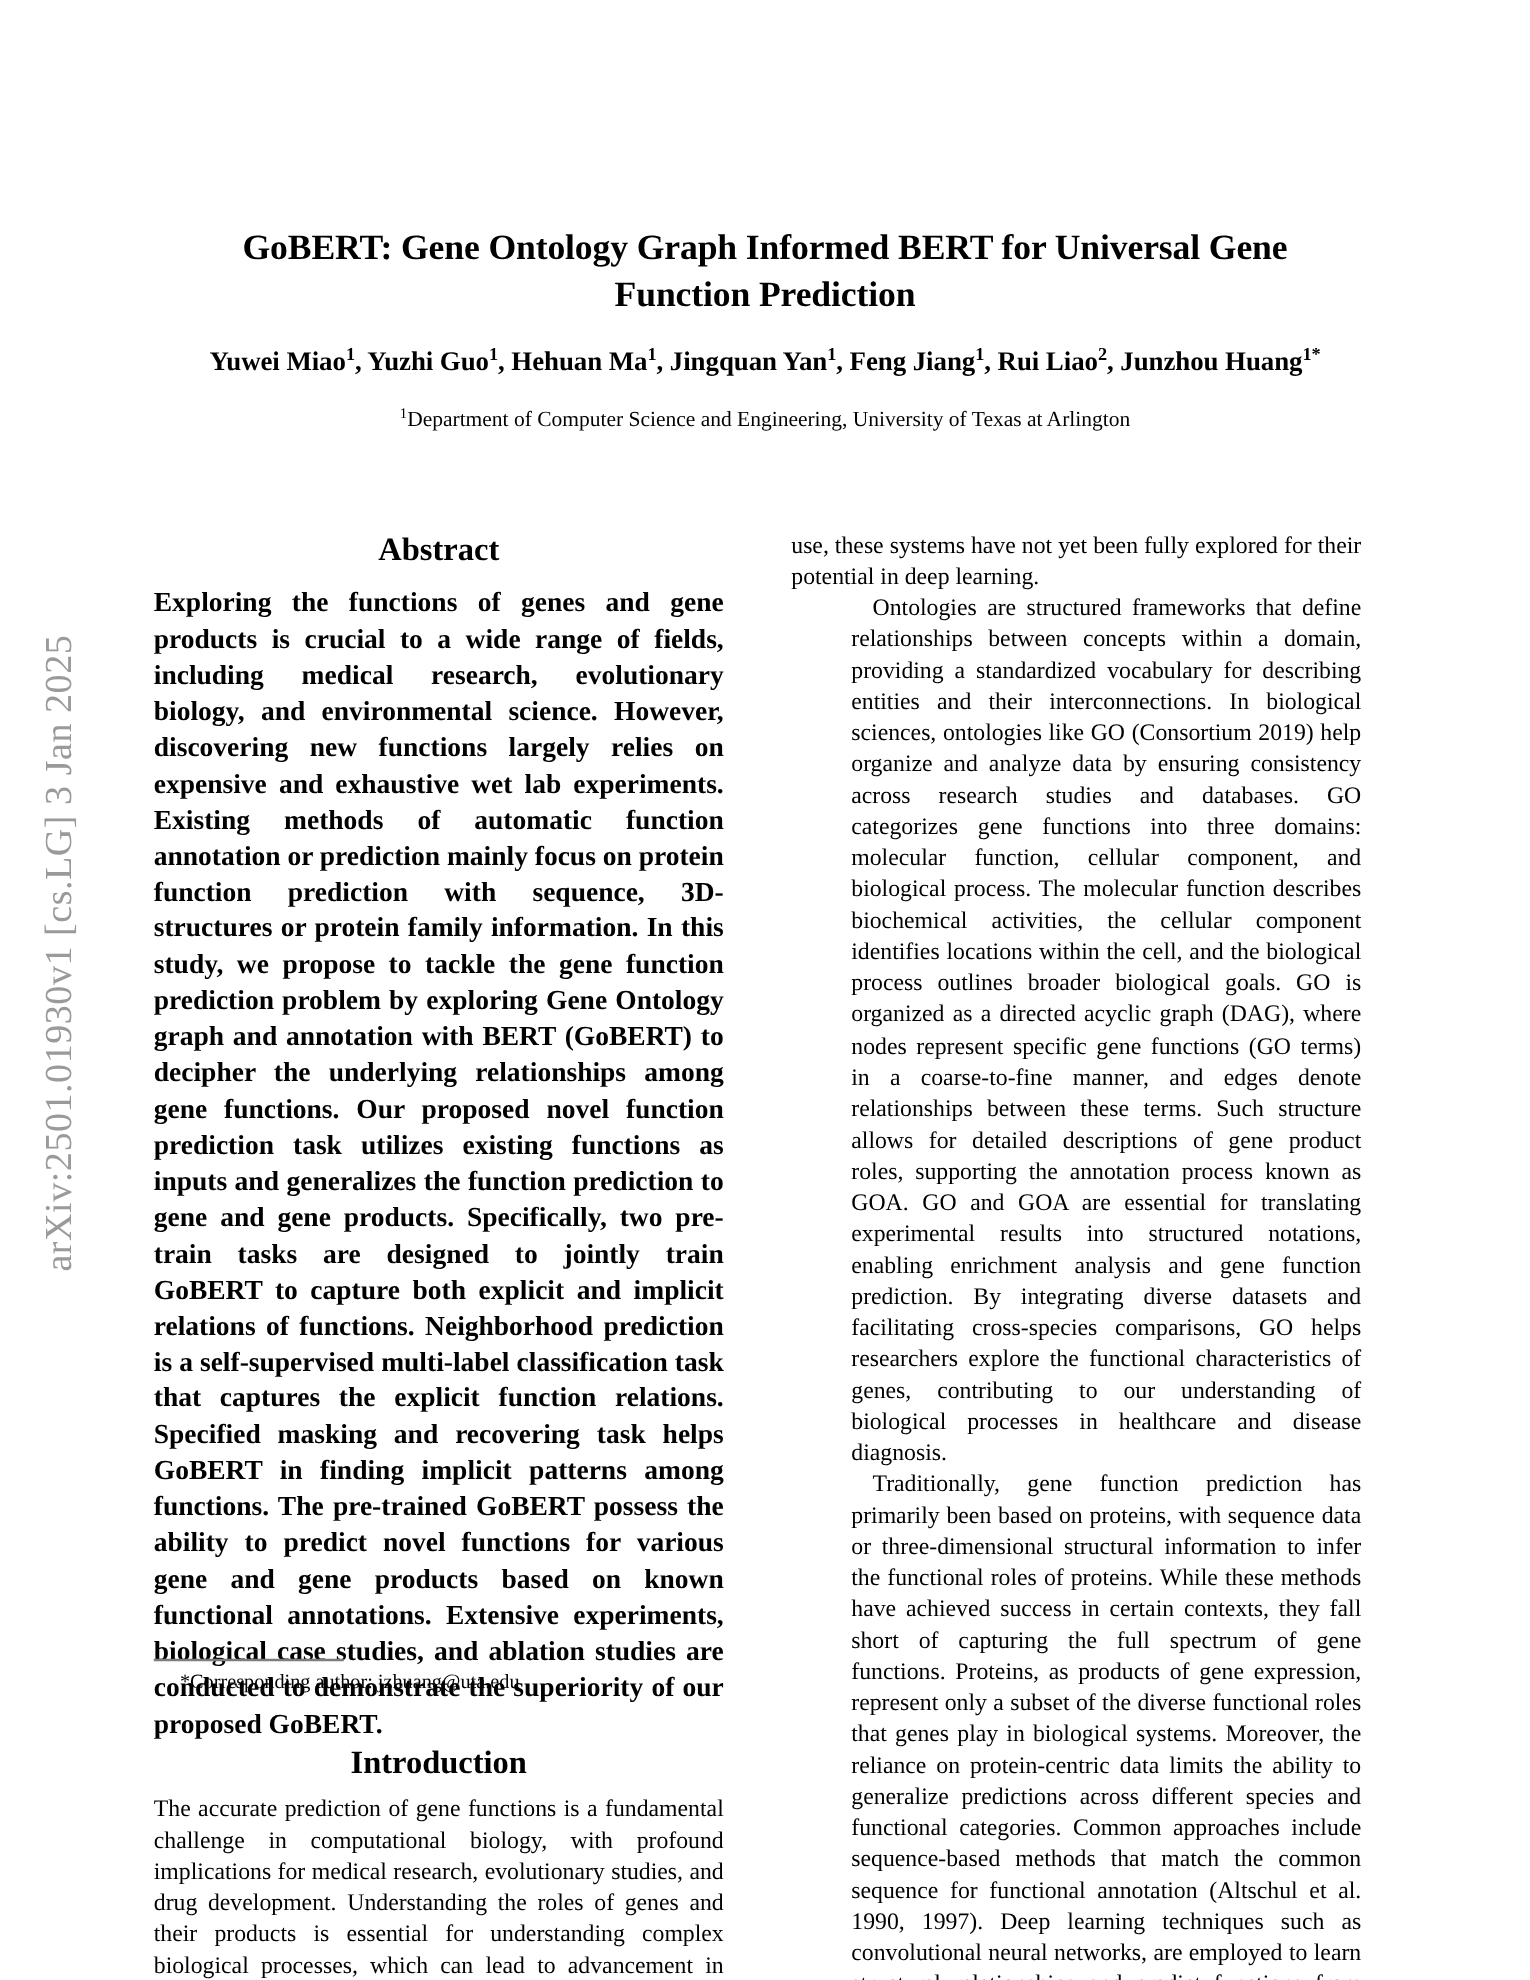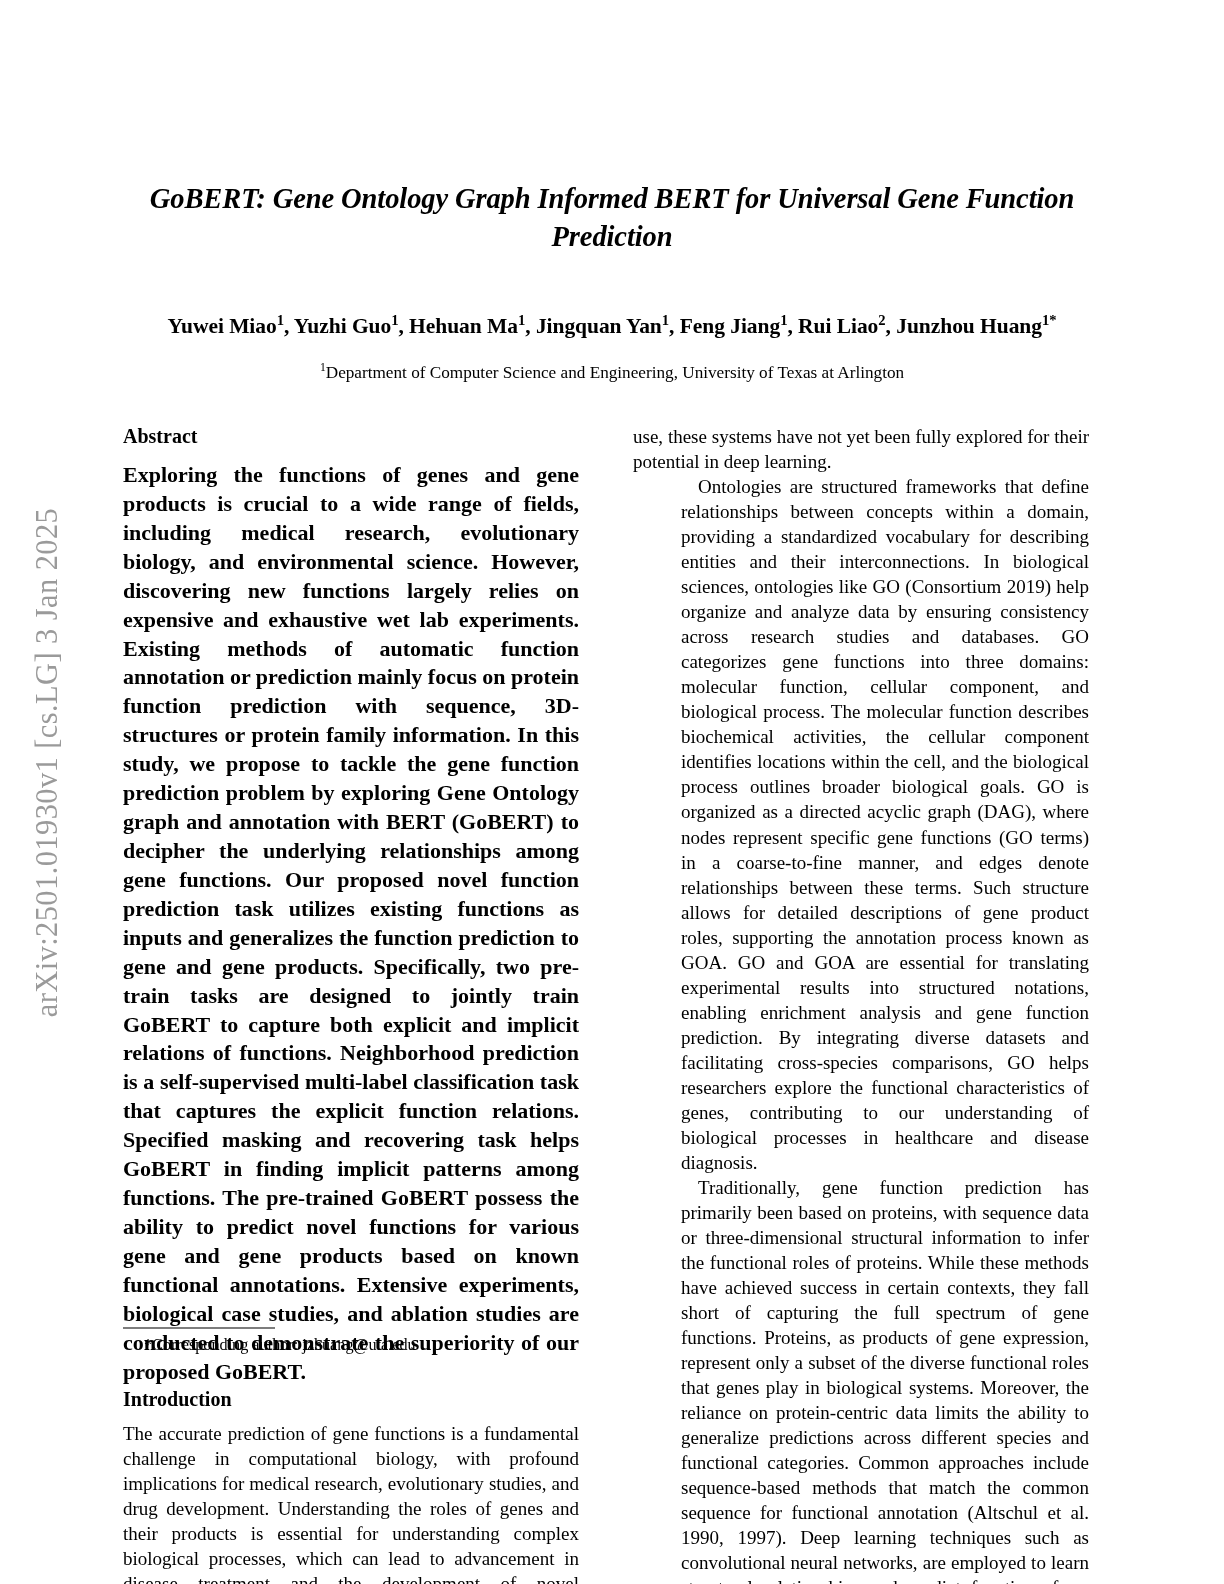--- a/index.html
+++ b/index.html
@@ -50,24 +50,23 @@
     width: 1024px;
   }
   #paper-title {
     font-size: 28.5px;
     font-weight: bold;
     line-height: 1.33;
     text-align: center;
     margin: 0 0 0 0;
     padding: 0 38px;
     letter-spacing: -0.1px;
-    font-style: italic;
   }
   #authors {
-    margin-top: 57px;
+    margin-top: 20px;
     font-size: 21.5px;
     font-weight: bold;
     text-align: center;
     line-height: 1.3;
     letter-spacing: -0.05px;
   }
   #affiliations {
     margin-top: 20px;
     text-align: center;
     font-size: 17.2px;
@@ -89,22 +88,23 @@
   }
   .col {
     position: absolute;
     top: 0;
     width: 456px;
   }
   #col-left  { left: 0px; }
   #col-right { left: 510px; }
 
   .sec-head {
-    font-size: 20px;
+    font-size: 26px;
     font-weight: bold;
+    text-align: center;
     margin: 0 0 10px 0;
     line-height: 1.2;
   }
   p.para {
     margin: 0;
     font-size: 19px;
     line-height: 1.318;
     text-align: justify;
     text-justify: inter-word;
     hyphens: none;

